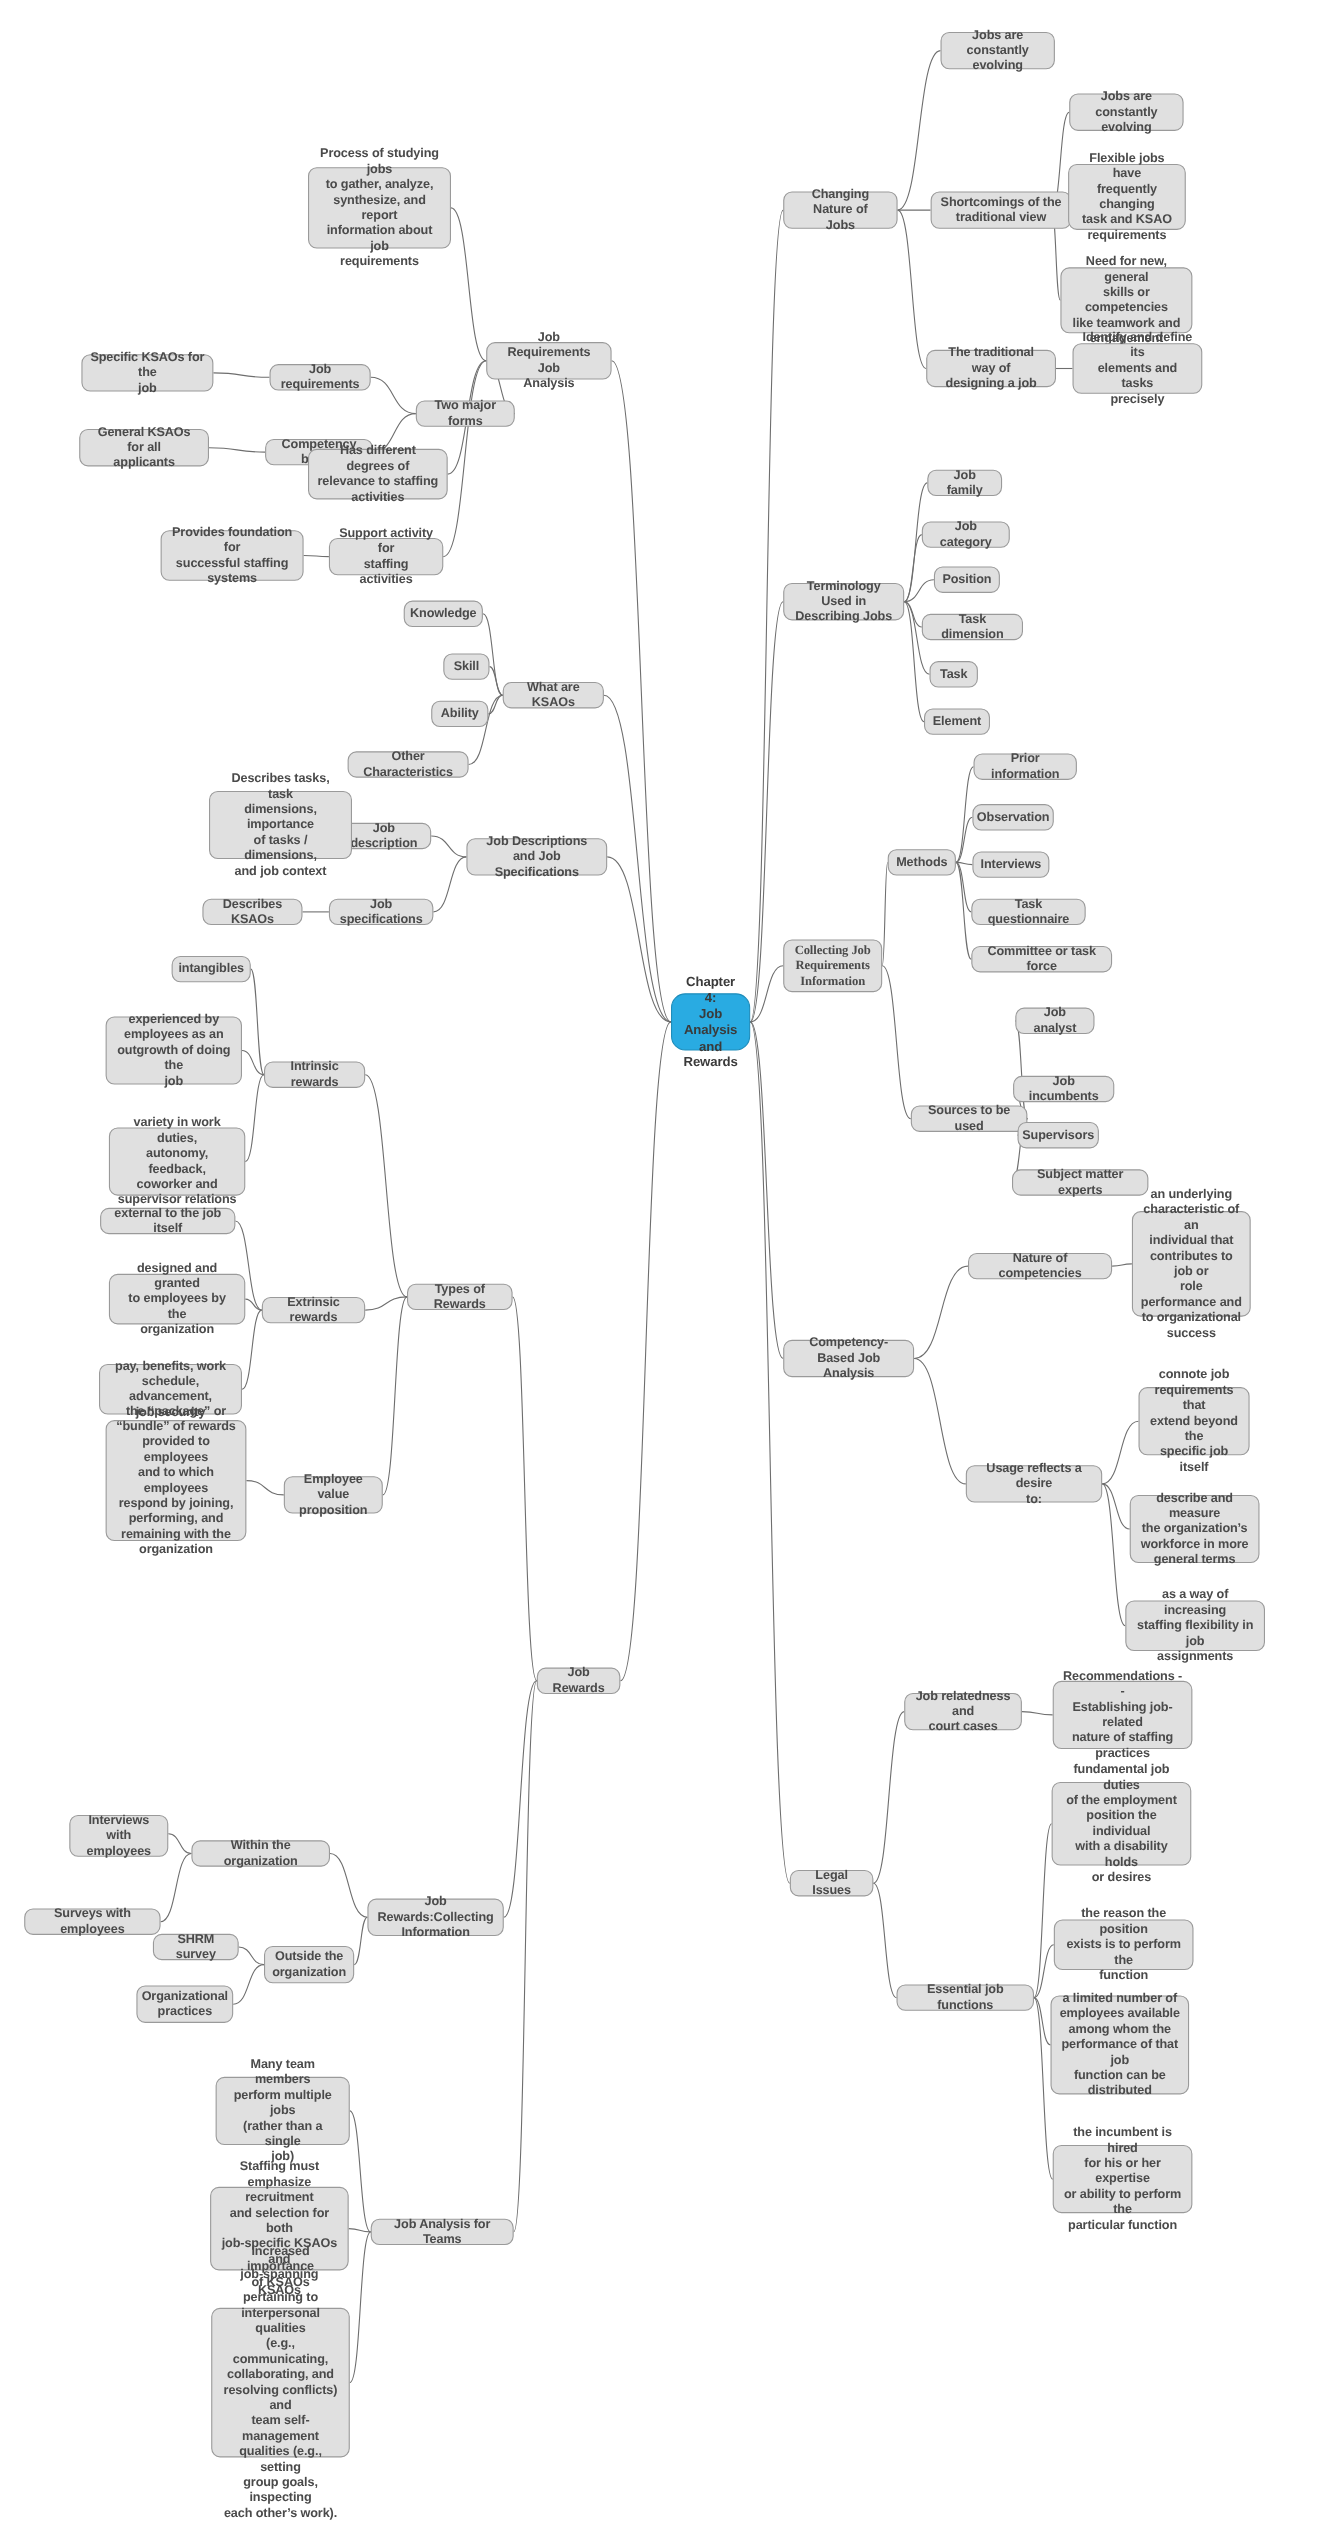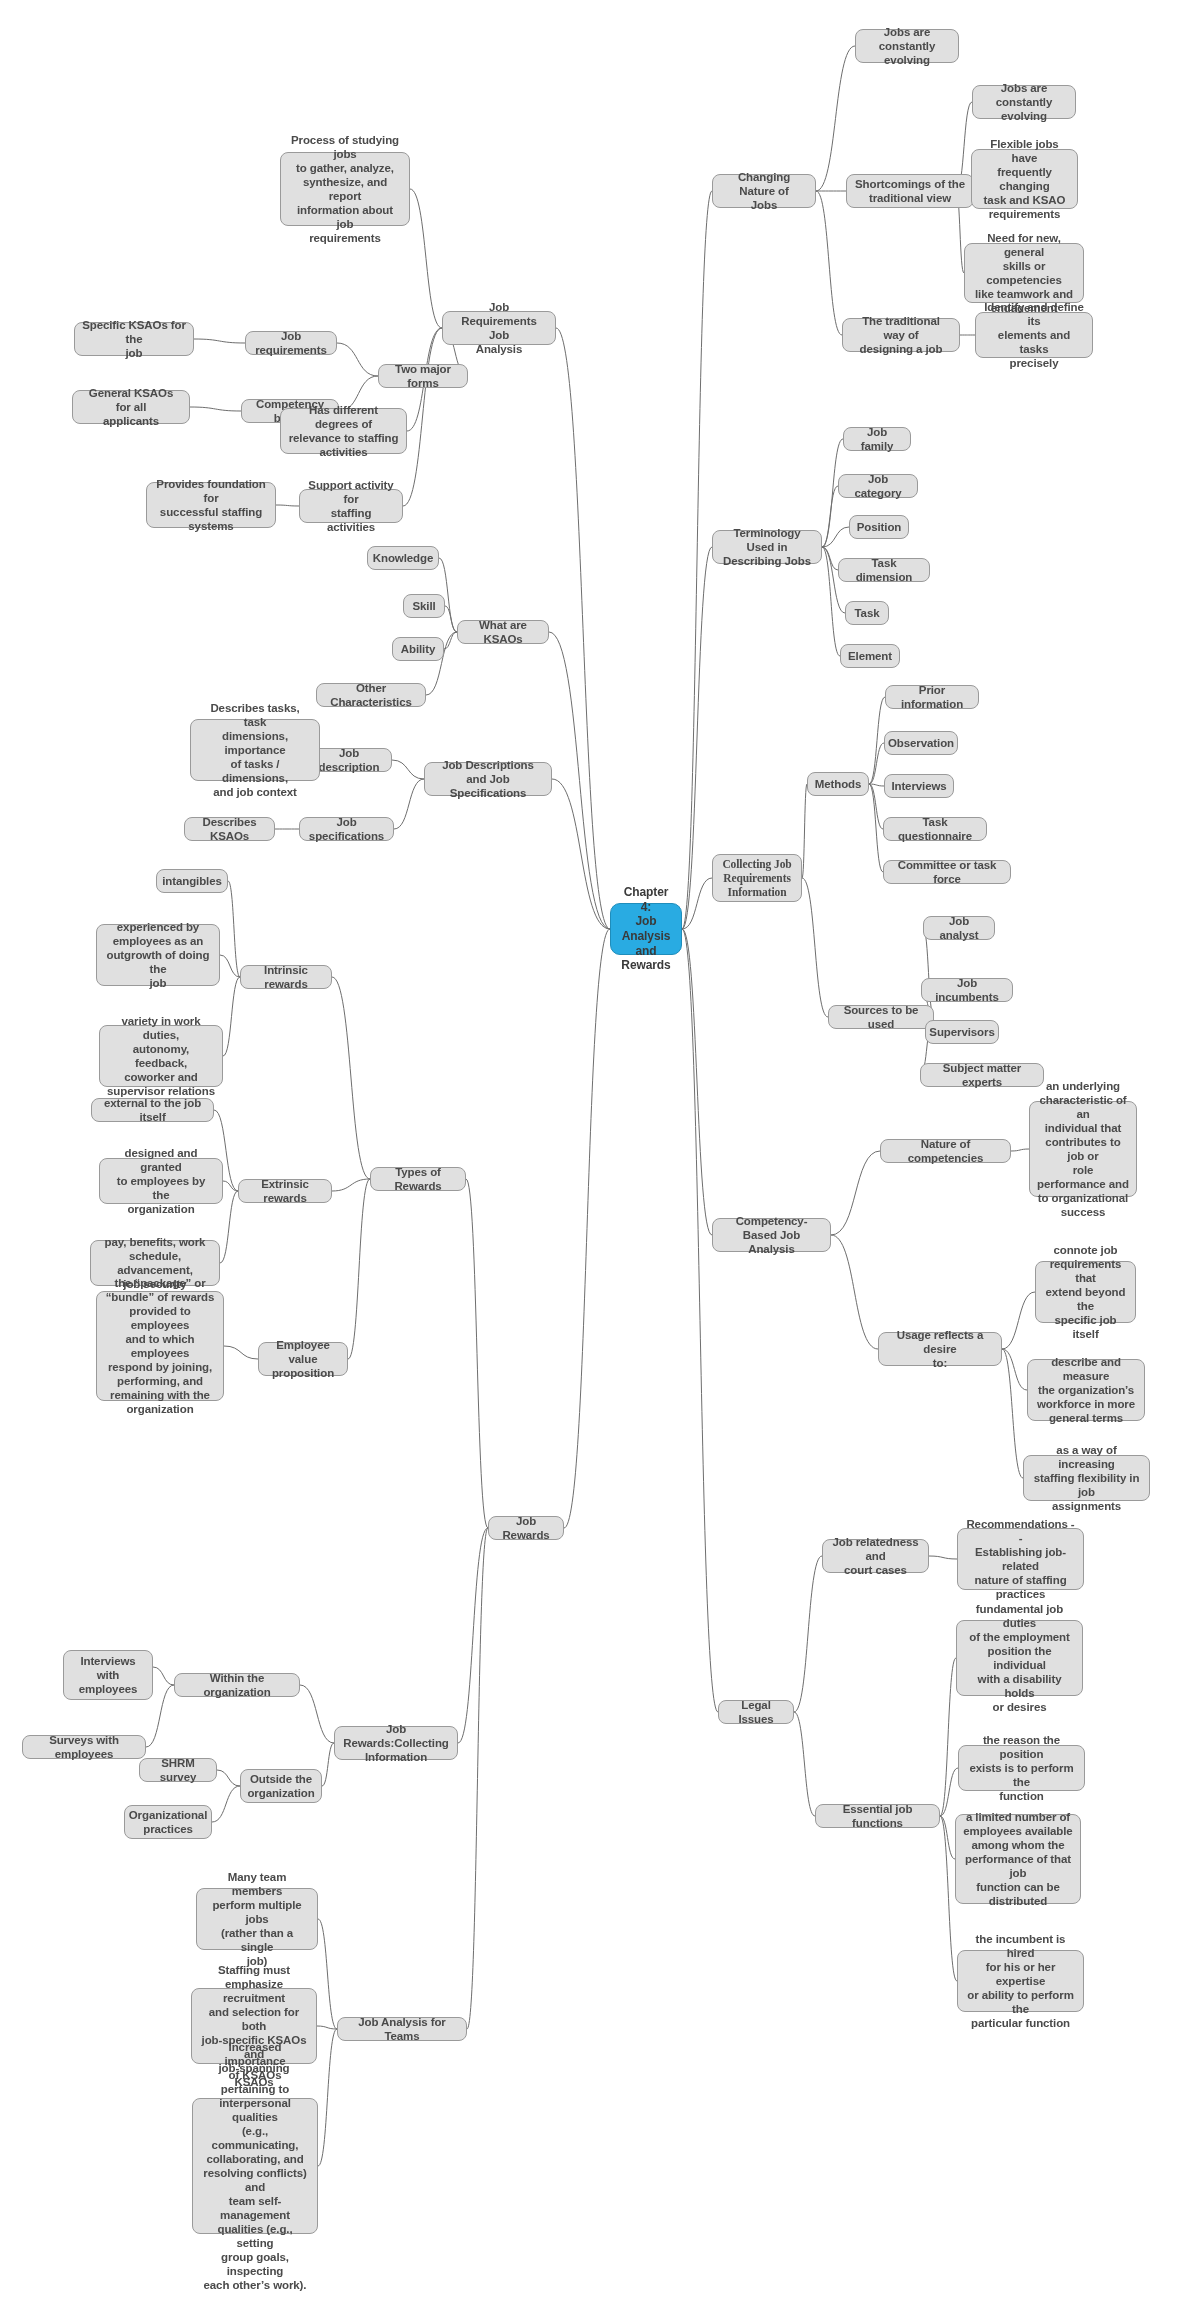--- a/index.html
+++ b/index.html
@@ -131,21 +131,21 @@
       <path d="M 1002 1349 C 1013.55 1349, 1011.45 1478, 1023 1478" fill="none" stroke="#6e6e6e" stroke-width="1"></path>
       <path d="M 794 1712 C 809.4 1712, 806.6 1556, 822 1556" fill="none" stroke="#6e6e6e" stroke-width="1"></path>
       <path d="M 794 1712 C 805.55 1712, 803.45 1816, 815 1816" fill="none" stroke="#6e6e6e" stroke-width="1"></path>
       <path d="M 929 1556 C 944.4 1556, 941.6 1559, 957 1559" fill="none" stroke="#6e6e6e" stroke-width="1"></path>
       <path d="M 940 1816 C 948.8 1816, 947.2 1658, 956 1658" fill="none" stroke="#6e6e6e" stroke-width="1"></path>
       <path d="M 940 1816 C 949.9 1816, 948.1 1768, 958 1768" fill="none" stroke="#6e6e6e" stroke-width="1"></path>
       <path d="M 940 1816 C 948.25 1816, 946.75 1859, 955 1859" fill="none" stroke="#6e6e6e" stroke-width="1"></path>
       <path d="M 940 1816 C 949.35 1816, 947.65 1981, 957 1981" fill="none" stroke="#6e6e6e" stroke-width="1"></path>
     </svg>
   <div id="nodes-layer">
-      <div class="node root" style="left: 610px; top: 903px; width: 72px; height: 52px;">Chapter 4:
+      <div class="node root" style="left: 610px; top: 903px; width: 72px; height: 52px; border-radius: 13px;">Chapter 4:
 Job Analysis and
 Rewards</div>
       <div class="node" style="left: 712px; top: 174px; width: 104px; height: 34px;">Changing Nature of
 Jobs</div>
       <div class="node" style="left: 855px; top: 29px; width: 104px; height: 34px;">Jobs are constantly
 evolving</div>
       <div class="node" style="left: 846px; top: 174px; width: 128px; height: 34px;">Shortcomings of the
 traditional view</div>
       <div class="node" style="left: 972px; top: 85px; width: 104px; height: 34px;">Jobs are constantly
 evolving</div>
@@ -224,21 +224,21 @@
 provided to employees
 and to which employees
 respond by joining,
 performing, and
 remaining with the
 organization</div>
       <div class="node" style="left: 488px; top: 1516px; width: 76px; height: 24px;">Job Rewards</div>
       <div class="node" style="left: 334px; top: 1726px; width: 124px; height: 34px;">Job Rewards:Collecting
 Information</div>
       <div class="node" style="left: 174px; top: 1673px; width: 126px; height: 24px;">Within the organization</div>
-      <div class="node" style="left: 63px; top: 1650px; width: 90px; height: 50px;">Interviews with
+      <div class="node" style="left: 63px; top: 1650px; width: 90px; height: 38px;">Interviews with
 employees</div>
       <div class="node" style="left: 22px; top: 1735px; width: 124px; height: 24px;">Surveys with employees</div>
       <div class="node" style="left: 240px; top: 1769px; width: 82px; height: 34px;">Outside the
 organization</div>
       <div class="node" style="left: 139px; top: 1758px; width: 78px; height: 24px;">SHRM survey</div>
       <div class="node" style="left: 124px; top: 1805px; width: 88px; height: 34px;">Organizational
 practices</div>
       <div class="node" style="left: 337px; top: 2017px; width: 130px; height: 24px;">Job Analysis for Teams</div>
       <div class="node" style="left: 196px; top: 1888px; width: 122px; height: 62px;">Many team members
 perform multiple jobs

